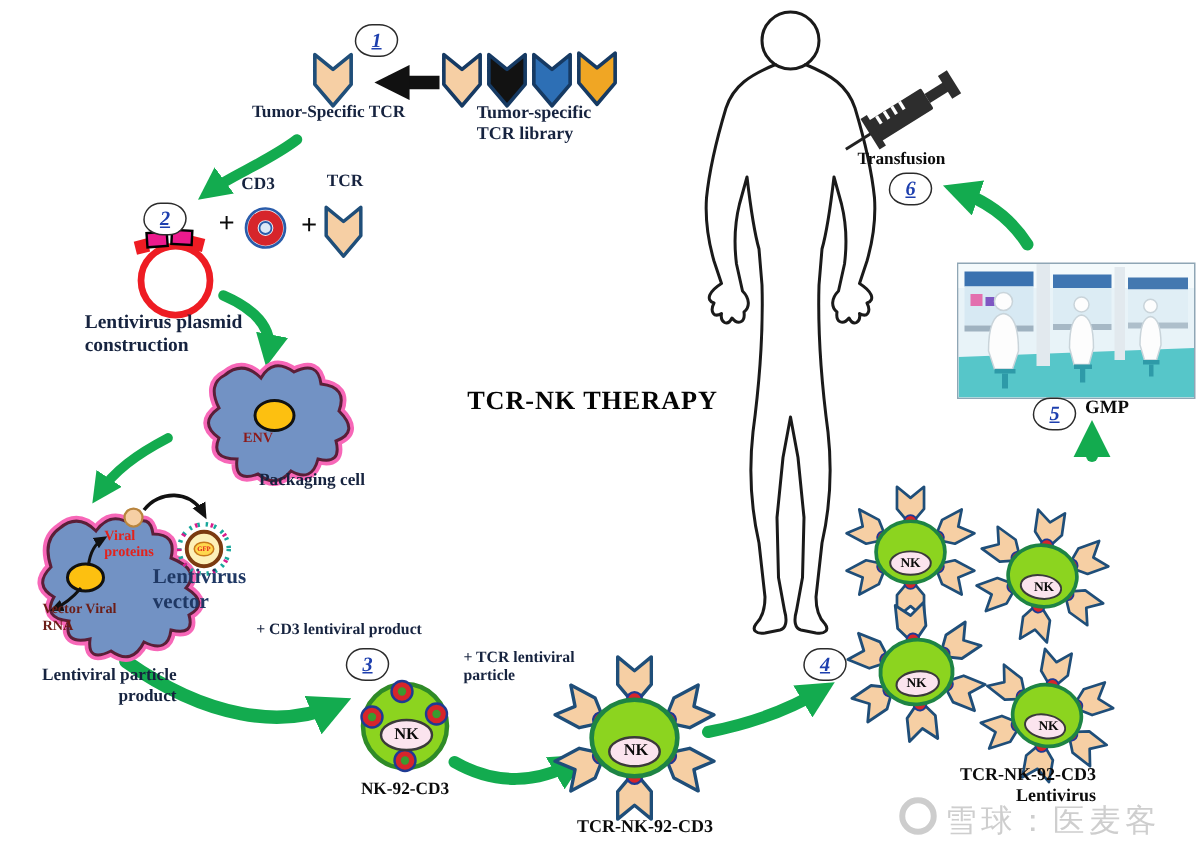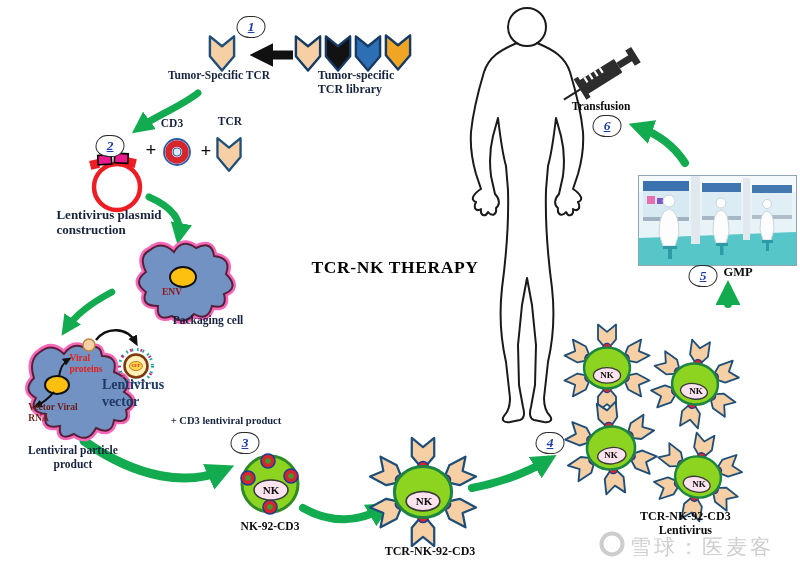--- a/index.html
+++ b/index.html
@@ -6,21 +6,21 @@
   .stage{position:relative;width:800px;height:567px;background:#ffffff;overflow:hidden;
          font-family:"Liberation Serif",serif;}
   .art{position:absolute;left:0;top:0;z-index:2;pointer-events:none;}
   .lbl{position:absolute;z-index:3;font-family:"Liberation Serif",serif;font-weight:bold;
        color:#16233f;white-space:nowrap;transform:translate(-50%,-50%);
        line-height:1.18;}
   .lbl.black{color:#0b0b0b}
   .lbl.red{color:#e3221c}
   .lbl.maroon{color:#6b1d17}
   .lbl.navy{color:#1f3864}
-  .lbl.left{transform:translate(0,-50%);text-align:center;}
+  .lbl.left{transform:translate(0,-50%);text-align:right;}
   .title{font-size:17.5px;letter-spacing:.6px;color:#050505;}
   .badge{position:absolute;z-index:4;width:27px;height:20px;background:#fff;
          border:1.6px solid #2b2b2b;border-radius:42% 46% 44% 48% / 55% 50% 55% 50%;
          display:flex;align-items:center;justify-content:center;
          font-family:"Liberation Serif",serif;font-style:italic;font-weight:bold;
          font-size:13.5px;color:#1d3fae;transform:translate(-50%,-50%);}
   .badge span{text-decoration:underline;line-height:1;}
   .photo{position:absolute;left:638px;top:175px;width:159px;height:91px;z-index:1;
          border:1px solid #8fa6b5;box-sizing:border-box;}
   .wm{position:absolute;z-index:5;color:#c9c9c9;font-weight:normal;letter-spacing:3px;
@@ -291,20 +291,24 @@
     <div>Lentivirus</div>
     <div>vector</div>
   </div>
 
   <div class="lbl left" style="left:28px;top:458px;font-size:11.5px">
     <div>Lentiviral particle</div>
     <div>product</div>
   </div>
 
   <div class="lbl" style="left:226px;top:421px;font-size:10.5px">+ CD3 lentiviral product</div>
+  <div class="lbl" style="left:346px;top:446px;font-size:10.5px">
+    <div>+ TCR lentiviral</div>
+    <div>particle</div>
+  </div>
 
   <div class="lbl black" style="left:270px;top:527px;font-size:11.5px">NK-92-CD3</div>
   <div class="lbl black" style="left:430px;top:551px;font-size:12px">TCR-NK-92-CD3</div>
 
   <div class="lbl black left" style="left:640px;top:523px;font-size:12px">
     <div>TCR-NK-92-CD3</div>
     <div>Lentivirus</div>
   </div>
 
   <div class="lbl black" style="left:738px;top:272px;font-size:12.5px">GMP</div>

